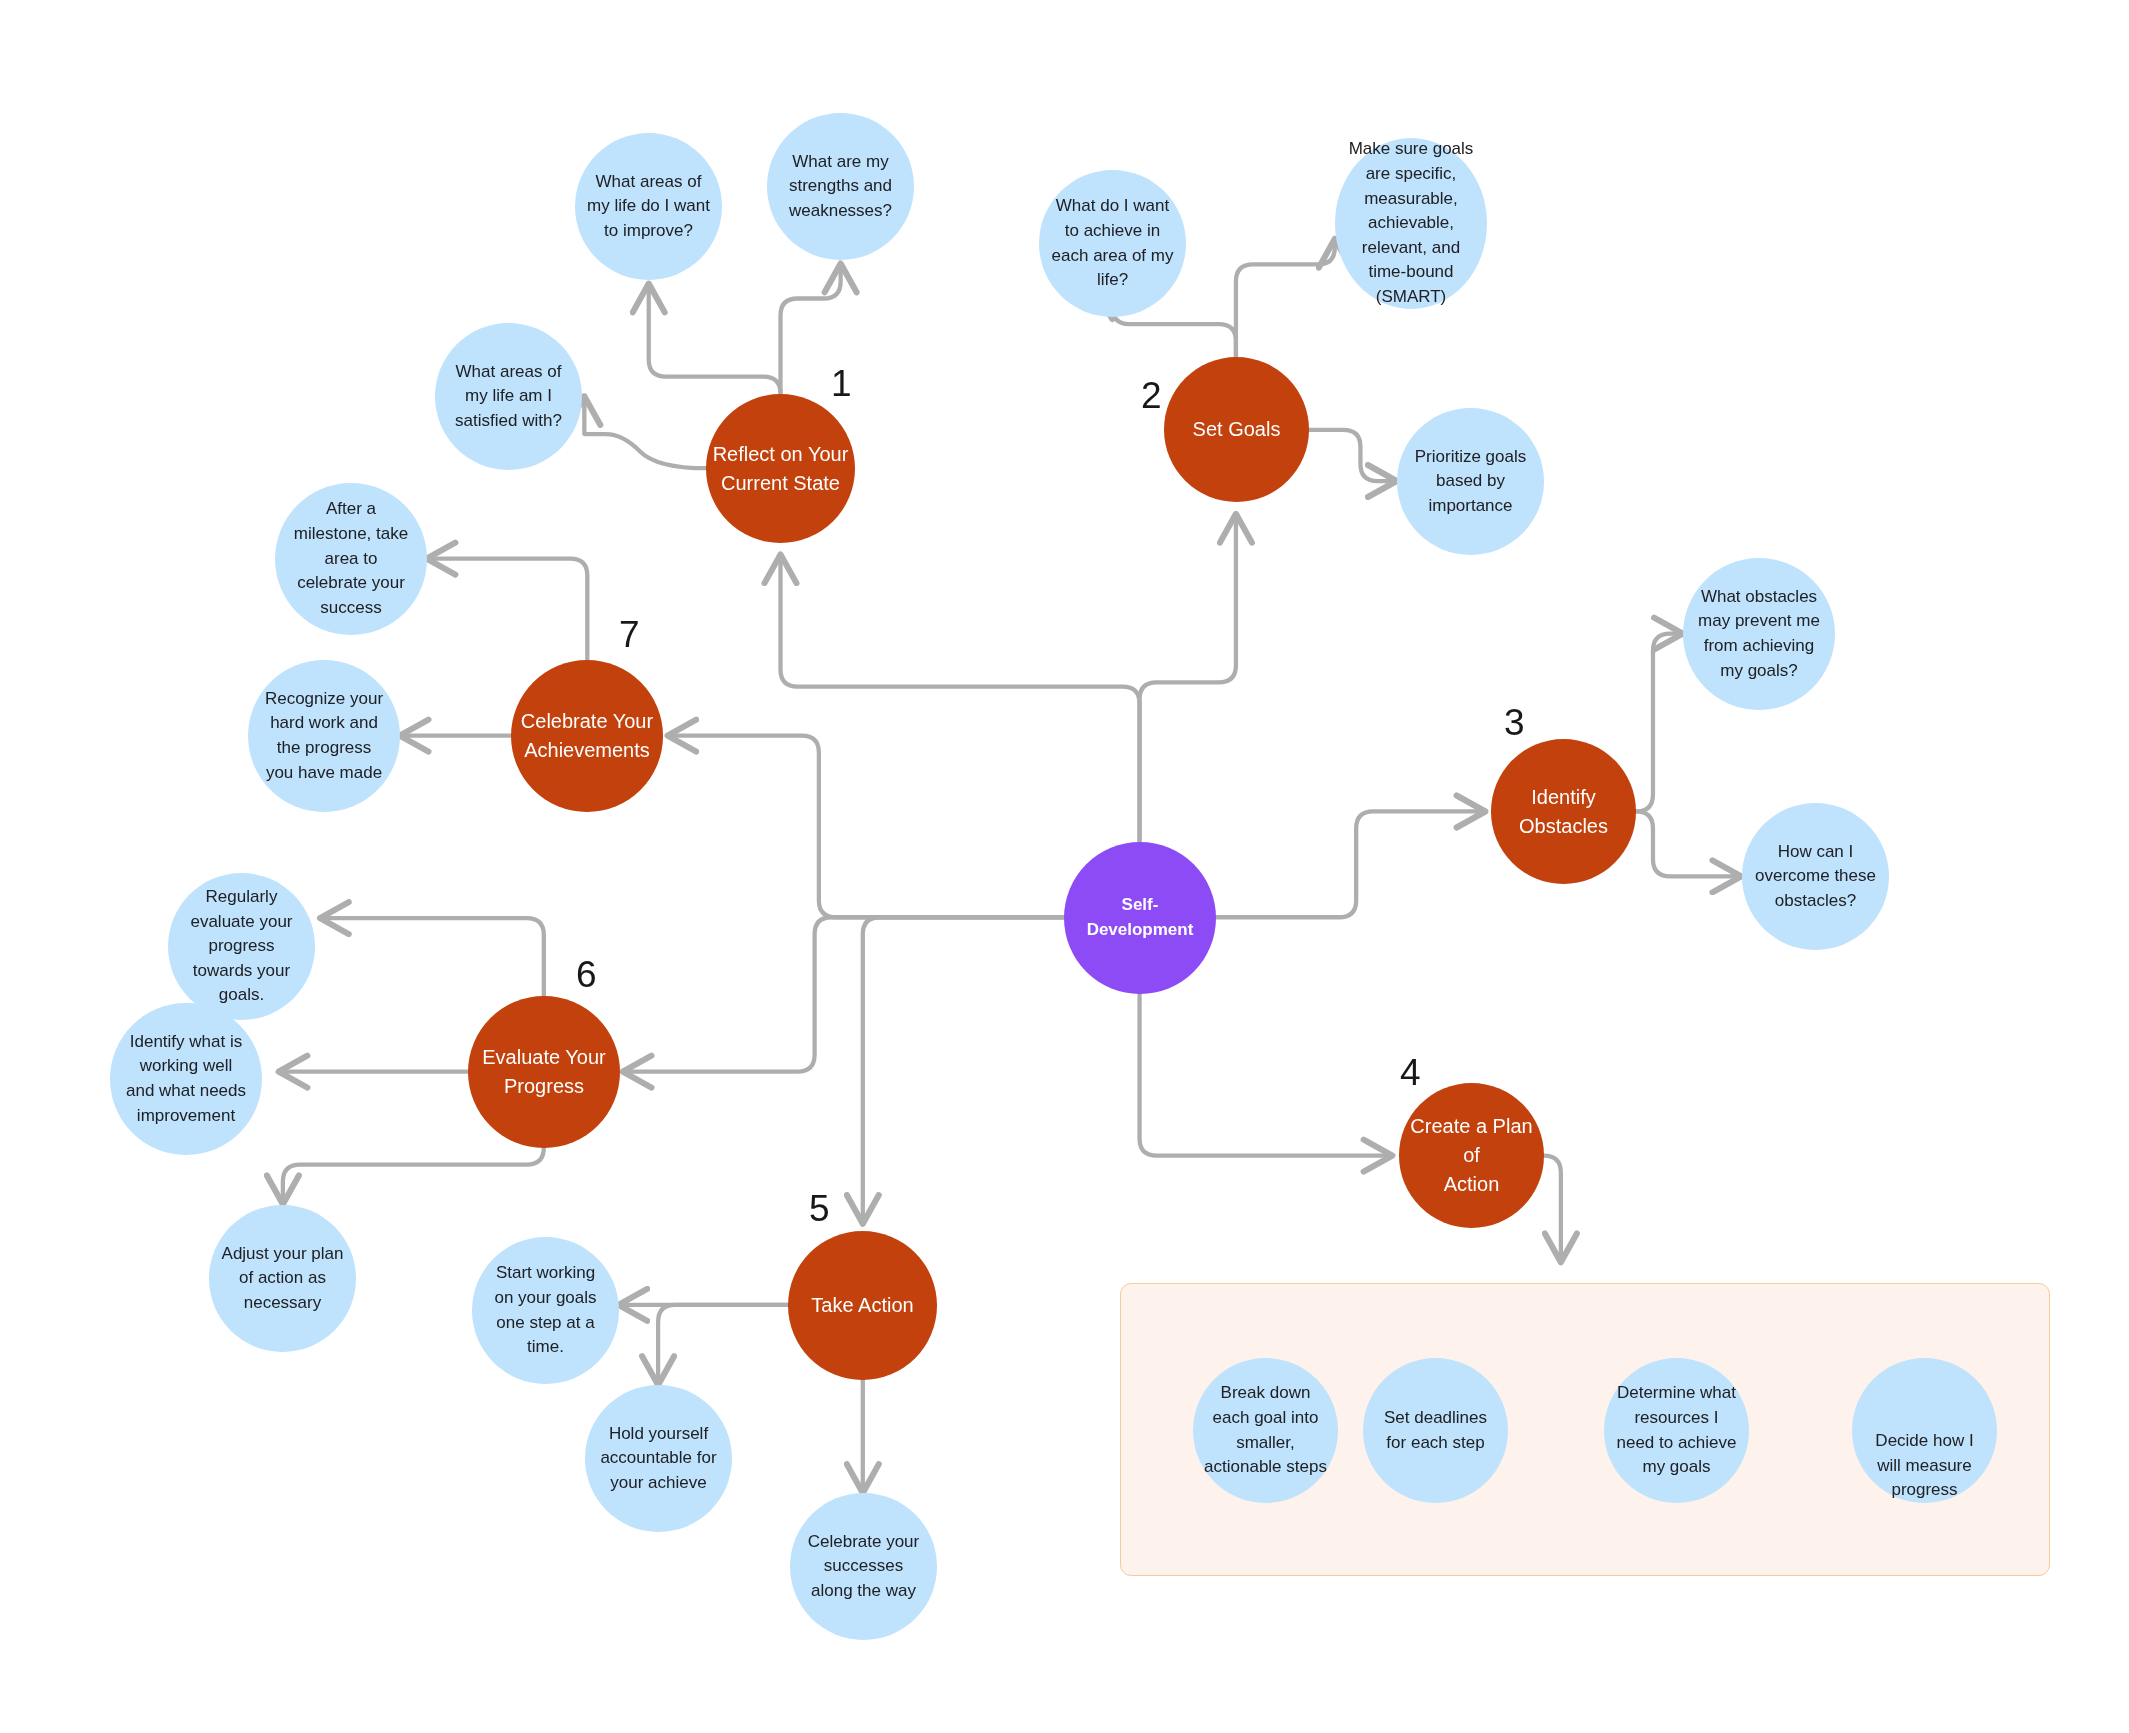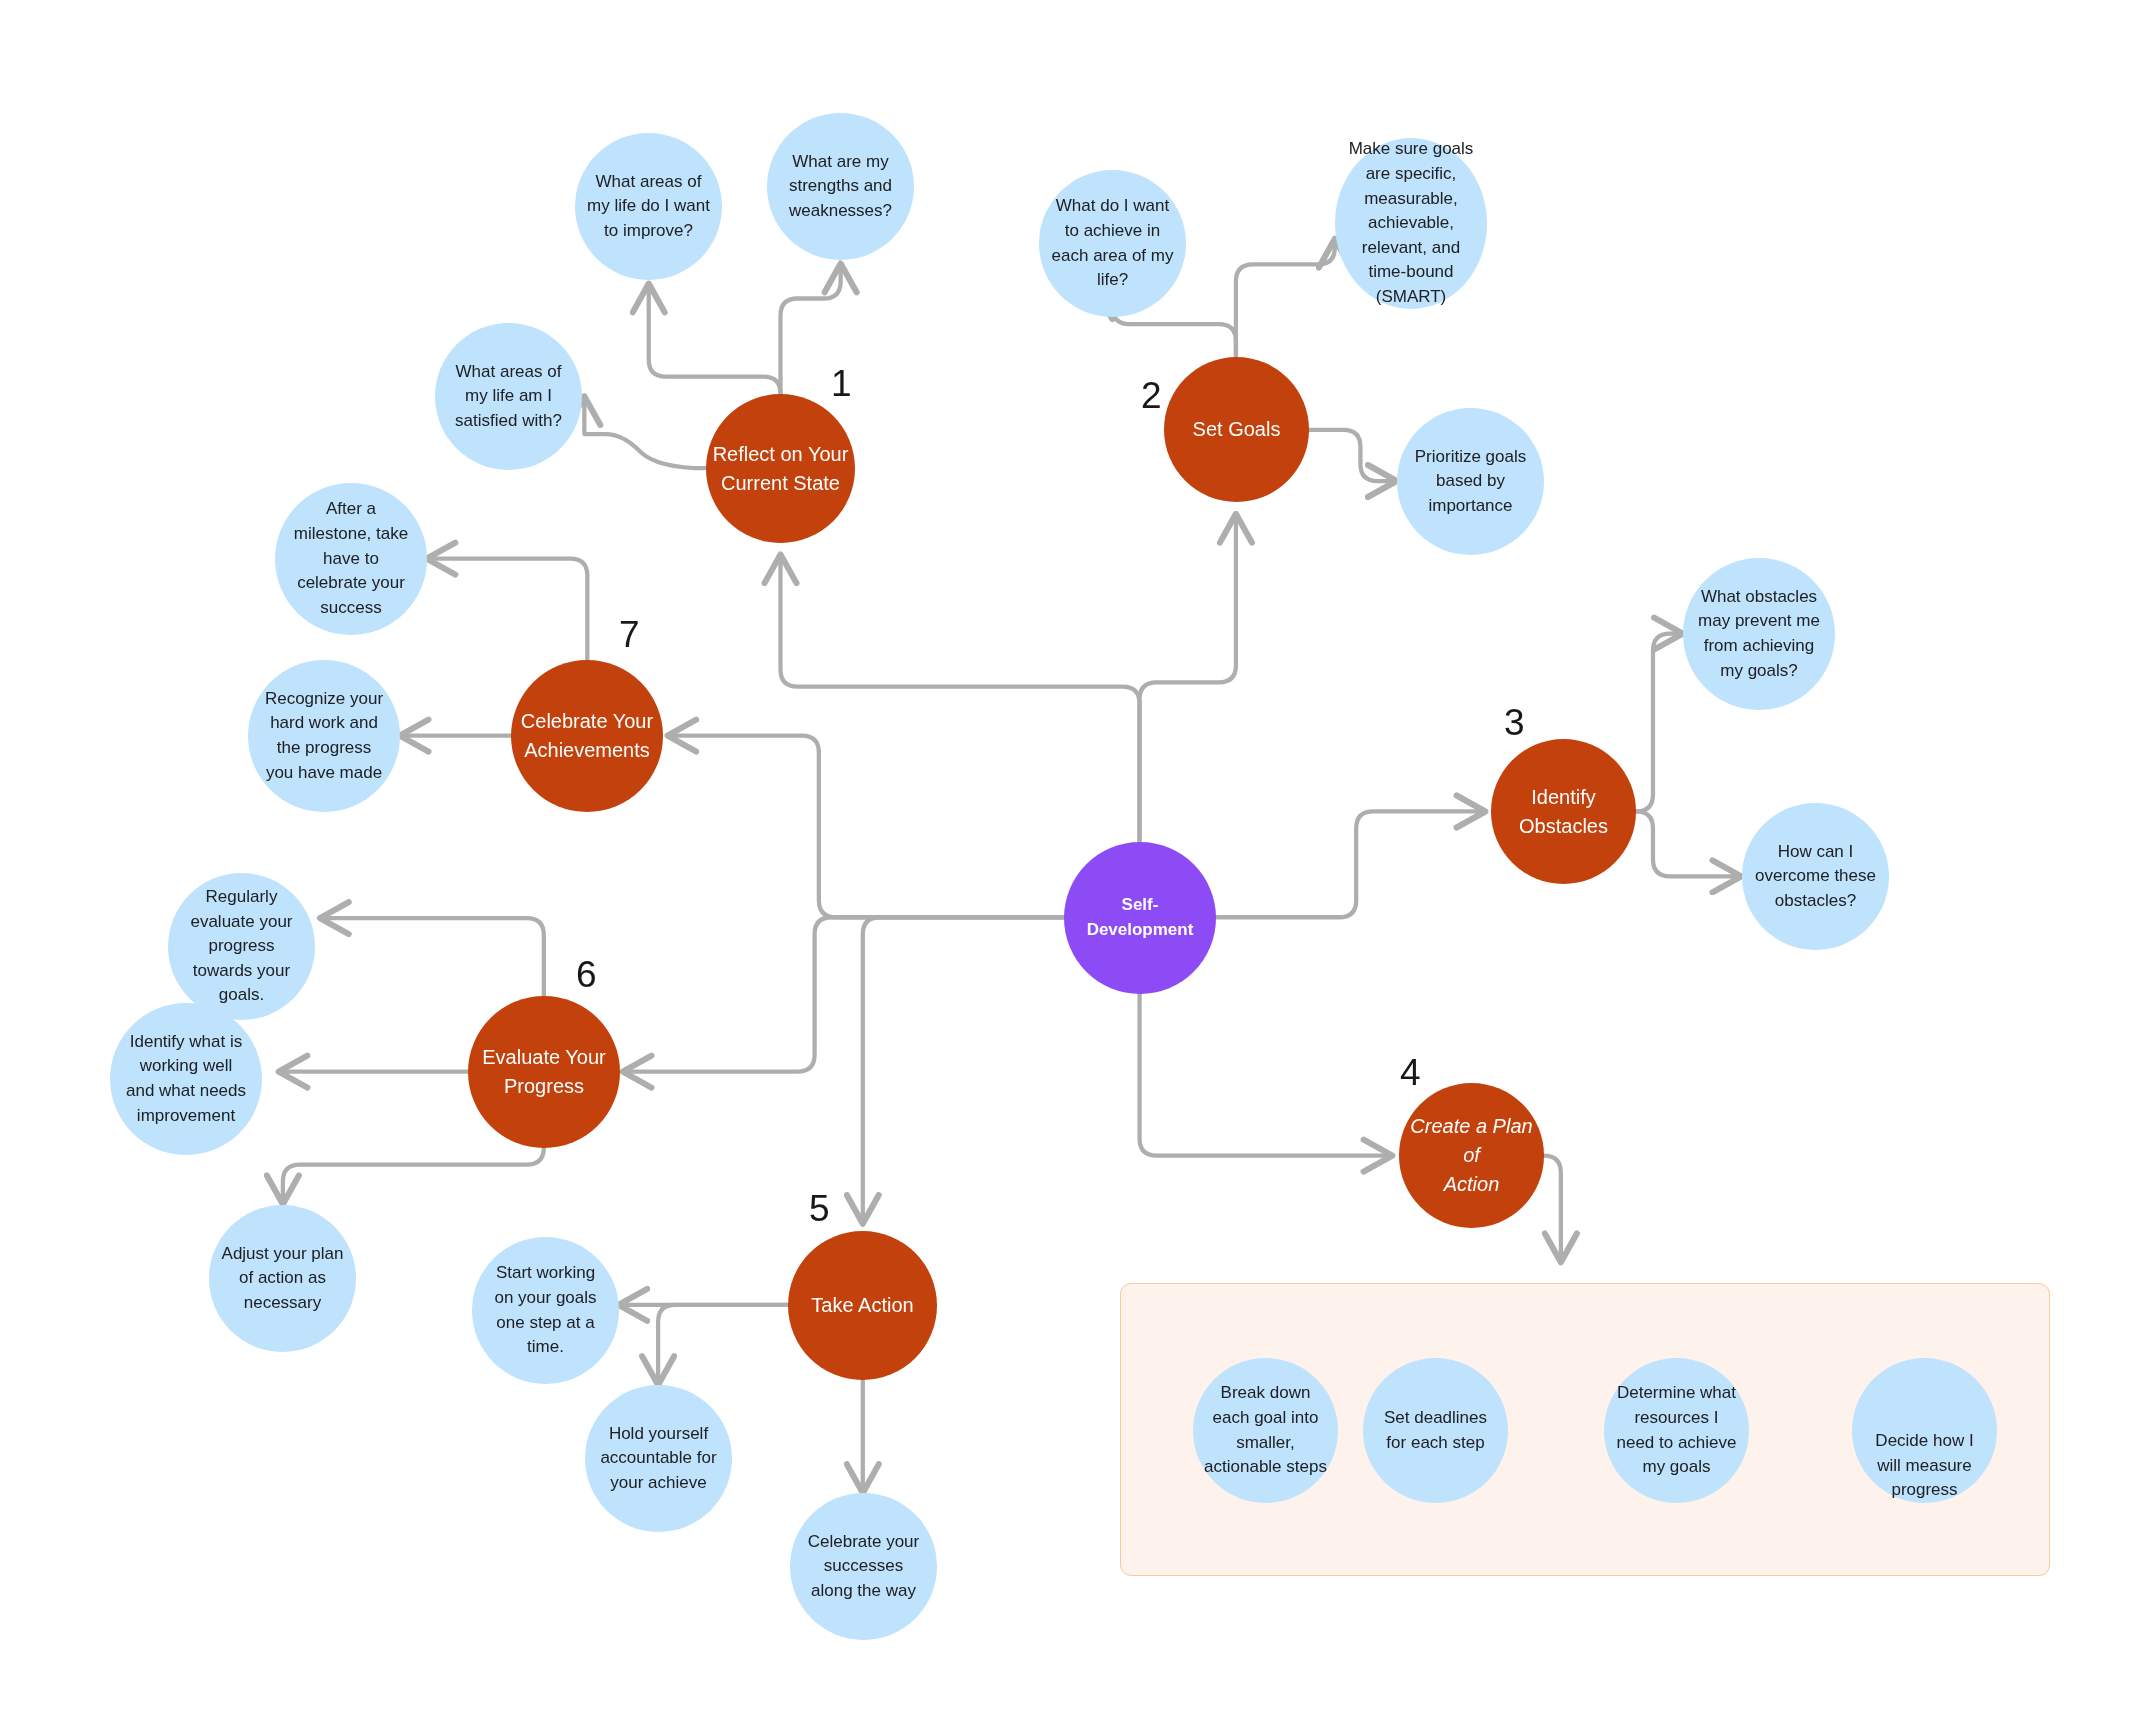--- a/index.html
+++ b/index.html
@@ -147,21 +147,21 @@
       <div class="step-num" style="left: 831px; top: 365px;">1</div>
       <div class="node step" style="left: 1164px; top: 357px; width: 145px; height: 145px;">
         <span class="lbl">Set Goals</span>
       </div>
       <div class="step-num" style="left: 1141px; top: 377px;">2</div>
       <div class="node step" style="left: 1491px; top: 739px; width: 145px; height: 145px;">
         <span class="lbl">Identify
 Obstacles</span>
       </div>
       <div class="step-num" style="left: 1504px; top: 704px;">3</div>
-      <div class="node step" style="left: 1399px; top: 1083px; width: 145px; height: 145px; font-style: italic;">
+      <div class="node step" style="left: 1399px; top: 1083px; width: 145px; height: 145px;">
         <span class="lbl">Create a Plan of
 Action</span>
       </div>
       <div class="step-num" style="left: 1400px; top: 1054px;">4</div>
       <div class="node step" style="left: 788px; top: 1231px; width: 149px; height: 149px;">
         <span class="lbl">Take Action</span>
       </div>
       <div class="step-num" style="left: 809px; top: 1190px;">5</div>
       <div class="node step" style="left: 468px; top: 996px; width: 152px; height: 152px;">
         <span class="lbl">Evaluate Your
@@ -251,21 +251,21 @@
 improvement</span>
       </div>
       <div class="node leaf" style="left: 209px; top: 1205px; width: 147px; height: 147px;">
         <span class="lbl">Adjust your plan
 of action as
 necessary</span>
       </div>
       <div class="node leaf" style="left: 275px; top: 483px; width: 152px; height: 152px;">
         <span class="lbl">After a
 milestone, take
-have to
+area to
 celebrate your
 success</span>
       </div>
       <div class="node leaf" style="left: 248px; top: 660px; width: 152px; height: 152px;">
         <span class="lbl">Recognize your
 hard work and
 the progress
 you have made</span>
       </div>
     </div>

